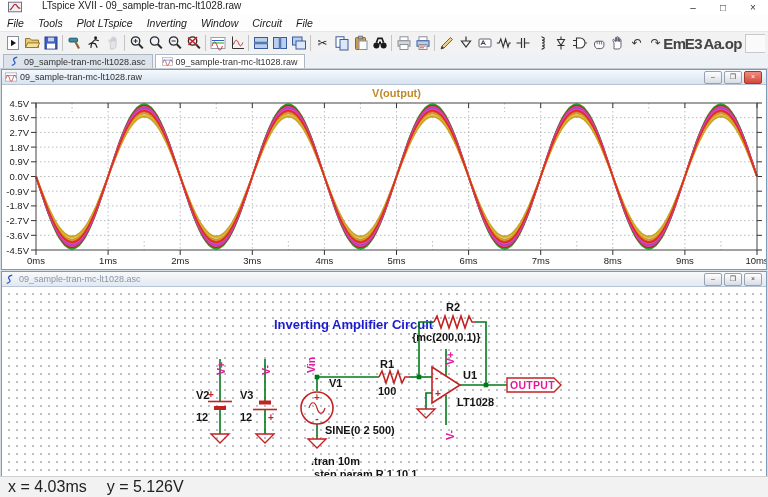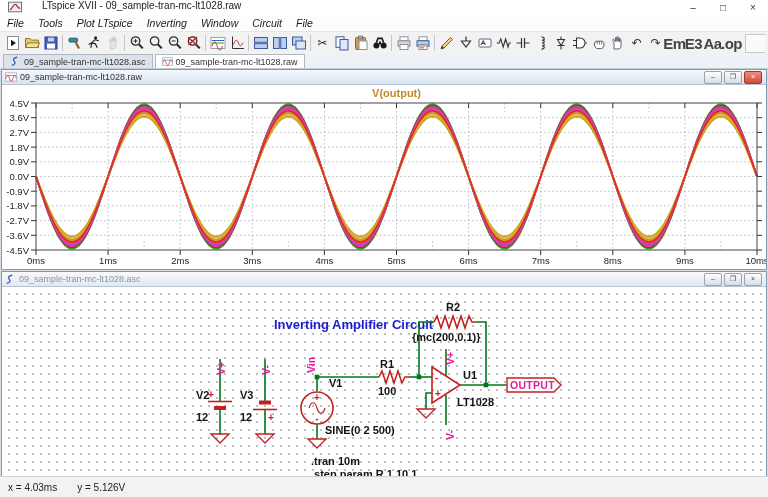--- a/index.html
+++ b/index.html
@@ -54,21 +54,21 @@
   .xlab{font-size:9.5px;fill:#1c1c1c;text-anchor:middle;}
   
   .shead{font-size:13px;font-weight:bold;fill:#1c1ccd;}
   .blk{font-size:11px;font-weight:bold;fill:#141414;}
   .mag{font-size:10.5px;font-weight:bold;fill:#e41a9b;}
   .redtxt{font-size:10px;font-weight:bold;fill:#c22222;}
   .outflag{font-size:10.5px;font-weight:bold;fill:#e41a9b;letter-spacing:.3px;}
   
   .statusbar{position:absolute;bottom:0;left:0;right:0;height:20px;background:#f2f2f2;
              border-top:1px solid #d0d0d0;display:flex;align-items:center;gap:20px;
-             padding-left:8px;font-size:10px;color:#222;}
+             padding-left:8px;font-size:16px;color:#222;}
 </style>
 </head>
 <body>
 
 <div class="titlebar">
   <span class="appicon">
     <svg width="14" height="14" viewBox="0 0 16 16">
         <rect x=".5" y="2.5" width="15" height="11" fill="#eceff4" stroke="#5a6474"></rect>
         <path d="M2 11C5 11 5.4 5 8.2 5c2.4 0 2.2 4.6 5.8 4.6" fill="none" stroke="#c22222" stroke-width="1.4"></path>
       </svg>

